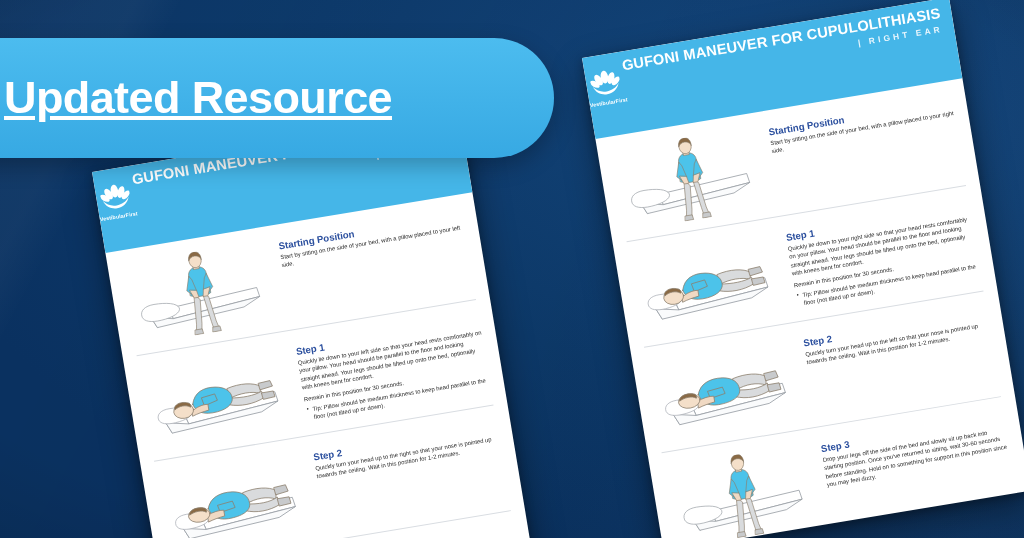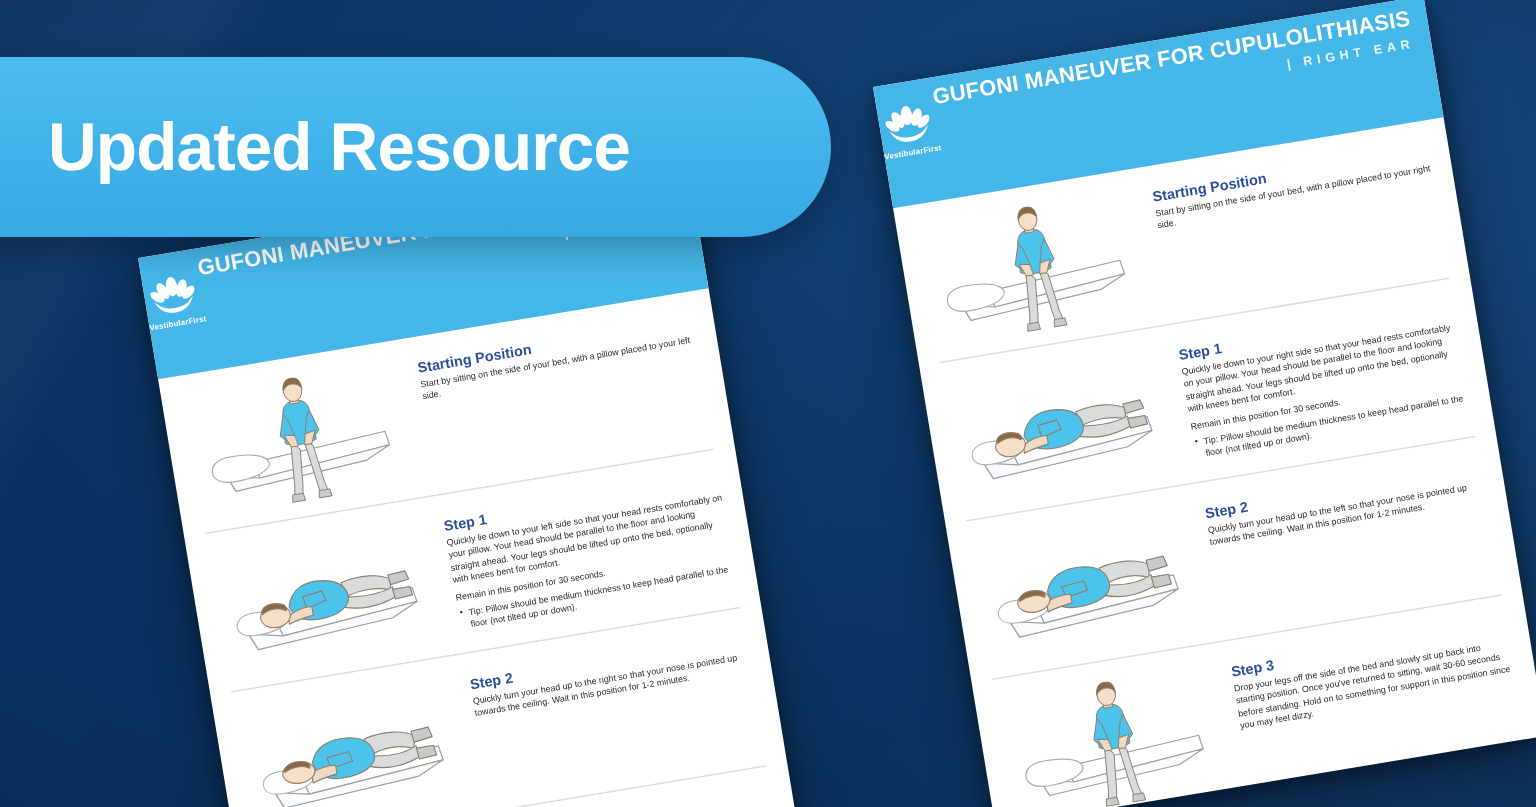--- a/index.html
+++ b/index.html
@@ -110,24 +110,25 @@
   .banner{
     position:absolute;
     left:-60px; top:38px;
     width:614px; height:120px;
     background:linear-gradient(180deg,#4cbcef 0%, #37a9e3 100%);
     border-radius:0 62px 62px 0;
     display:flex; align-items:center;
     box-shadow:0 8px 22px rgba(0,0,0,0.25);
   }
   .banner-text{
-    margin-left:92px;
+    margin-left:64px;
     color:#ffffff; font-weight:bold;
     font-size:45px; letter-spacing:-0.6px;
     white-space:nowrap;
+    text-decoration:underline;
   }
 
   
   svg{ display:block; }
 </style>
 </head>
 <body>
 
 <div class="bg-base"></div>
 <div class="bg-diag"></div>

